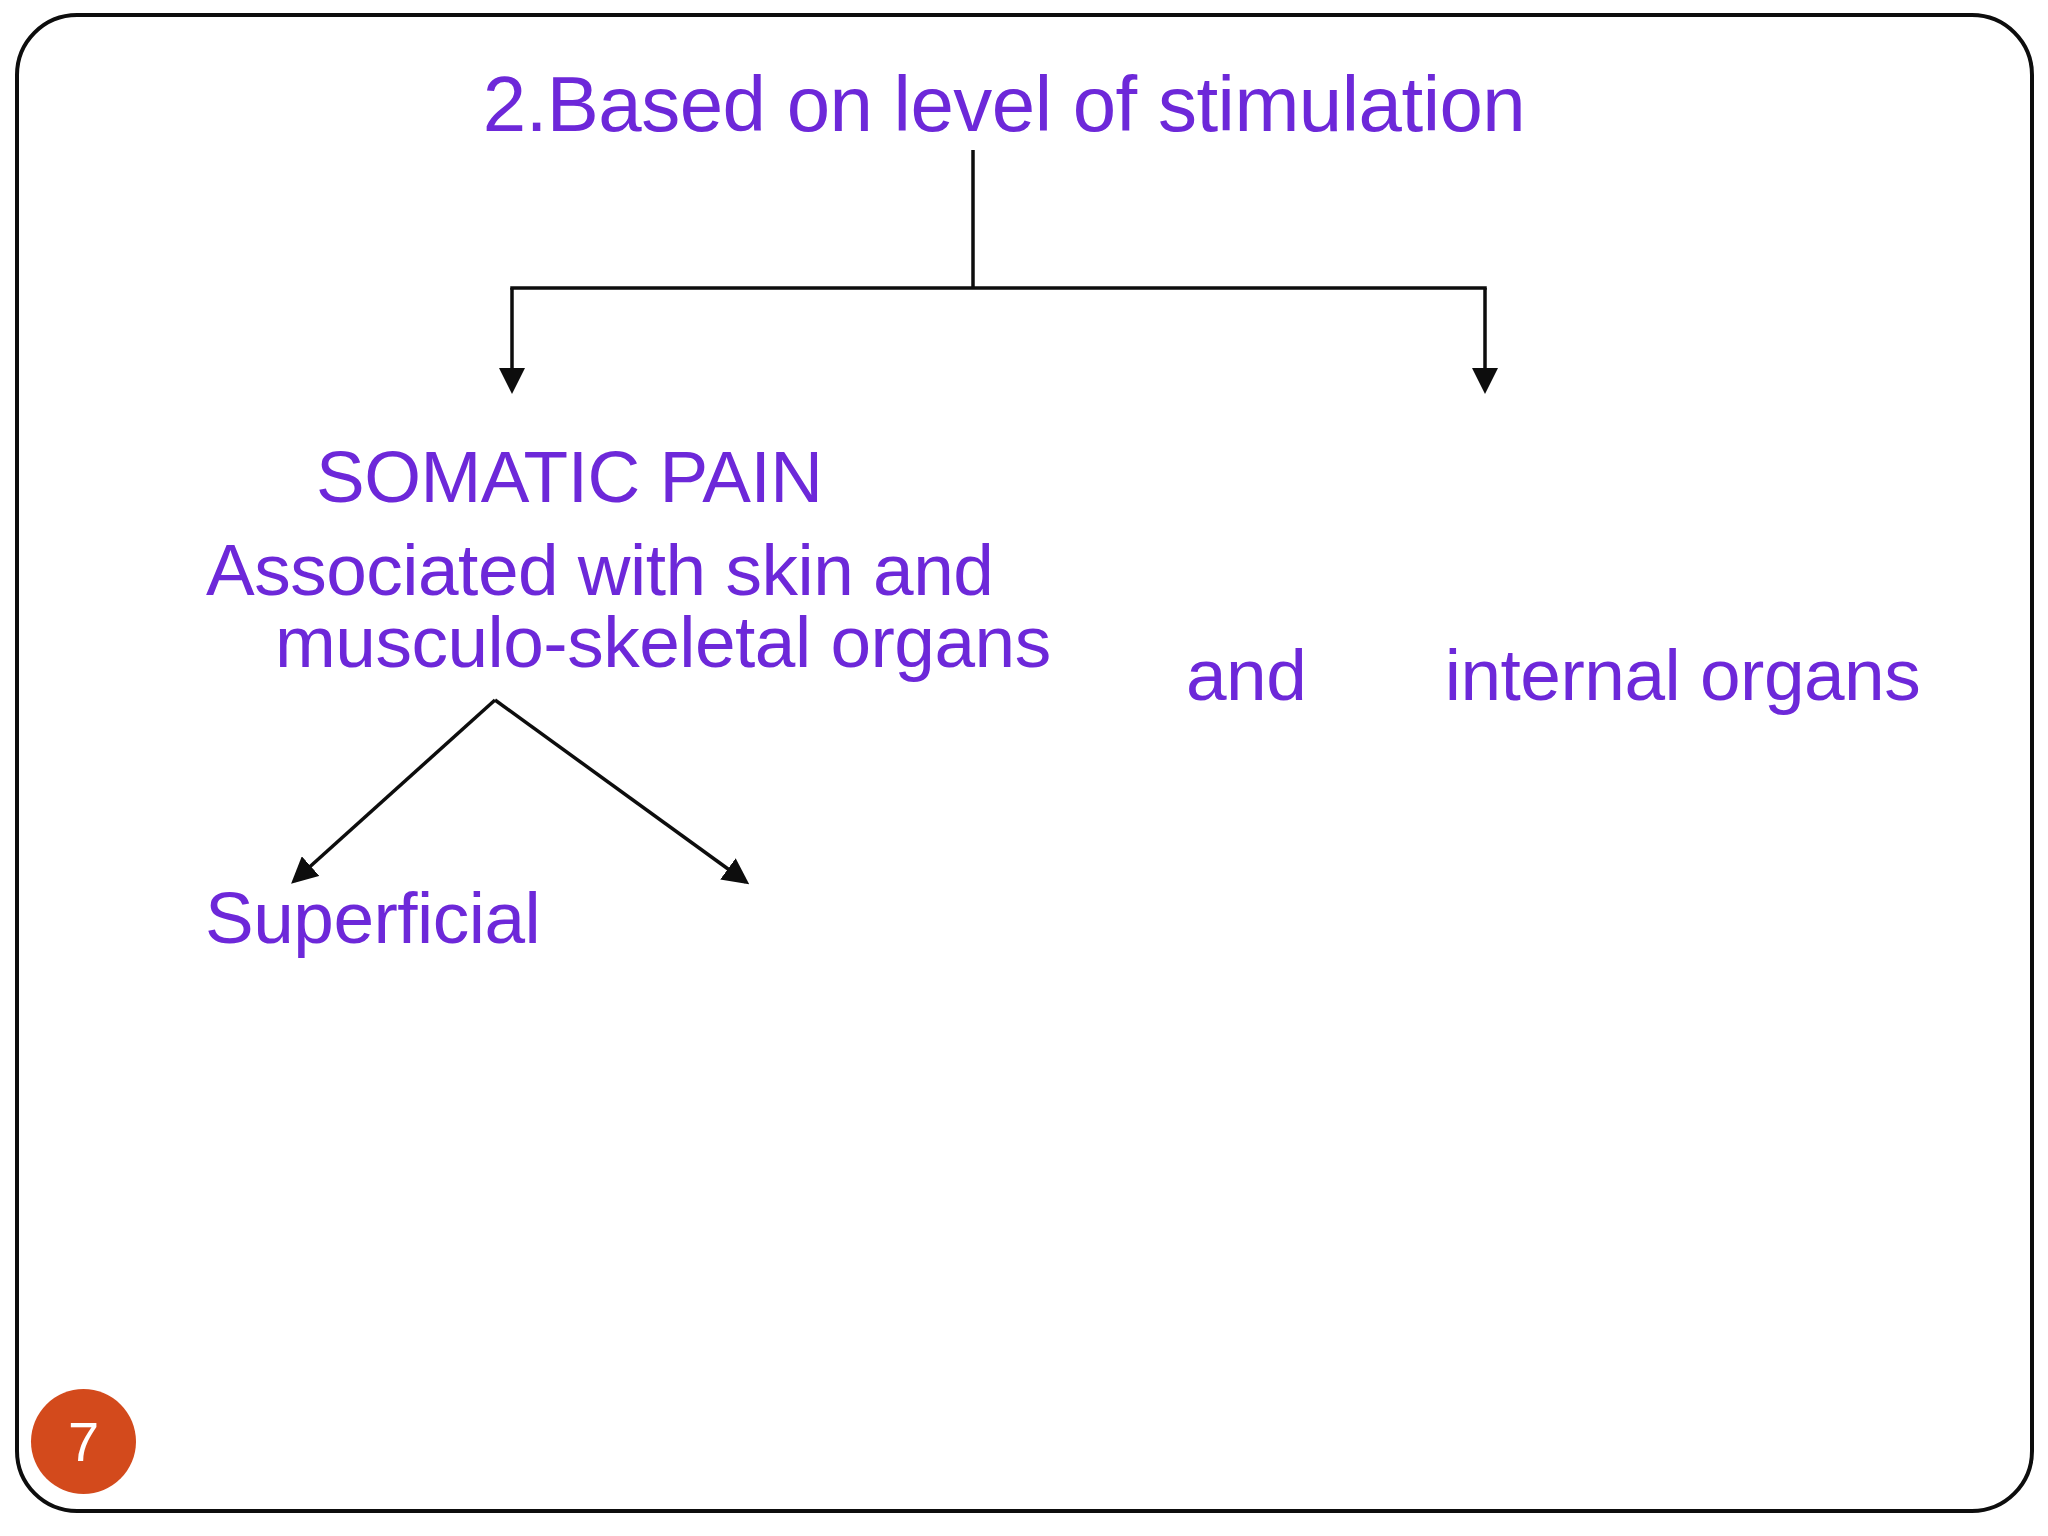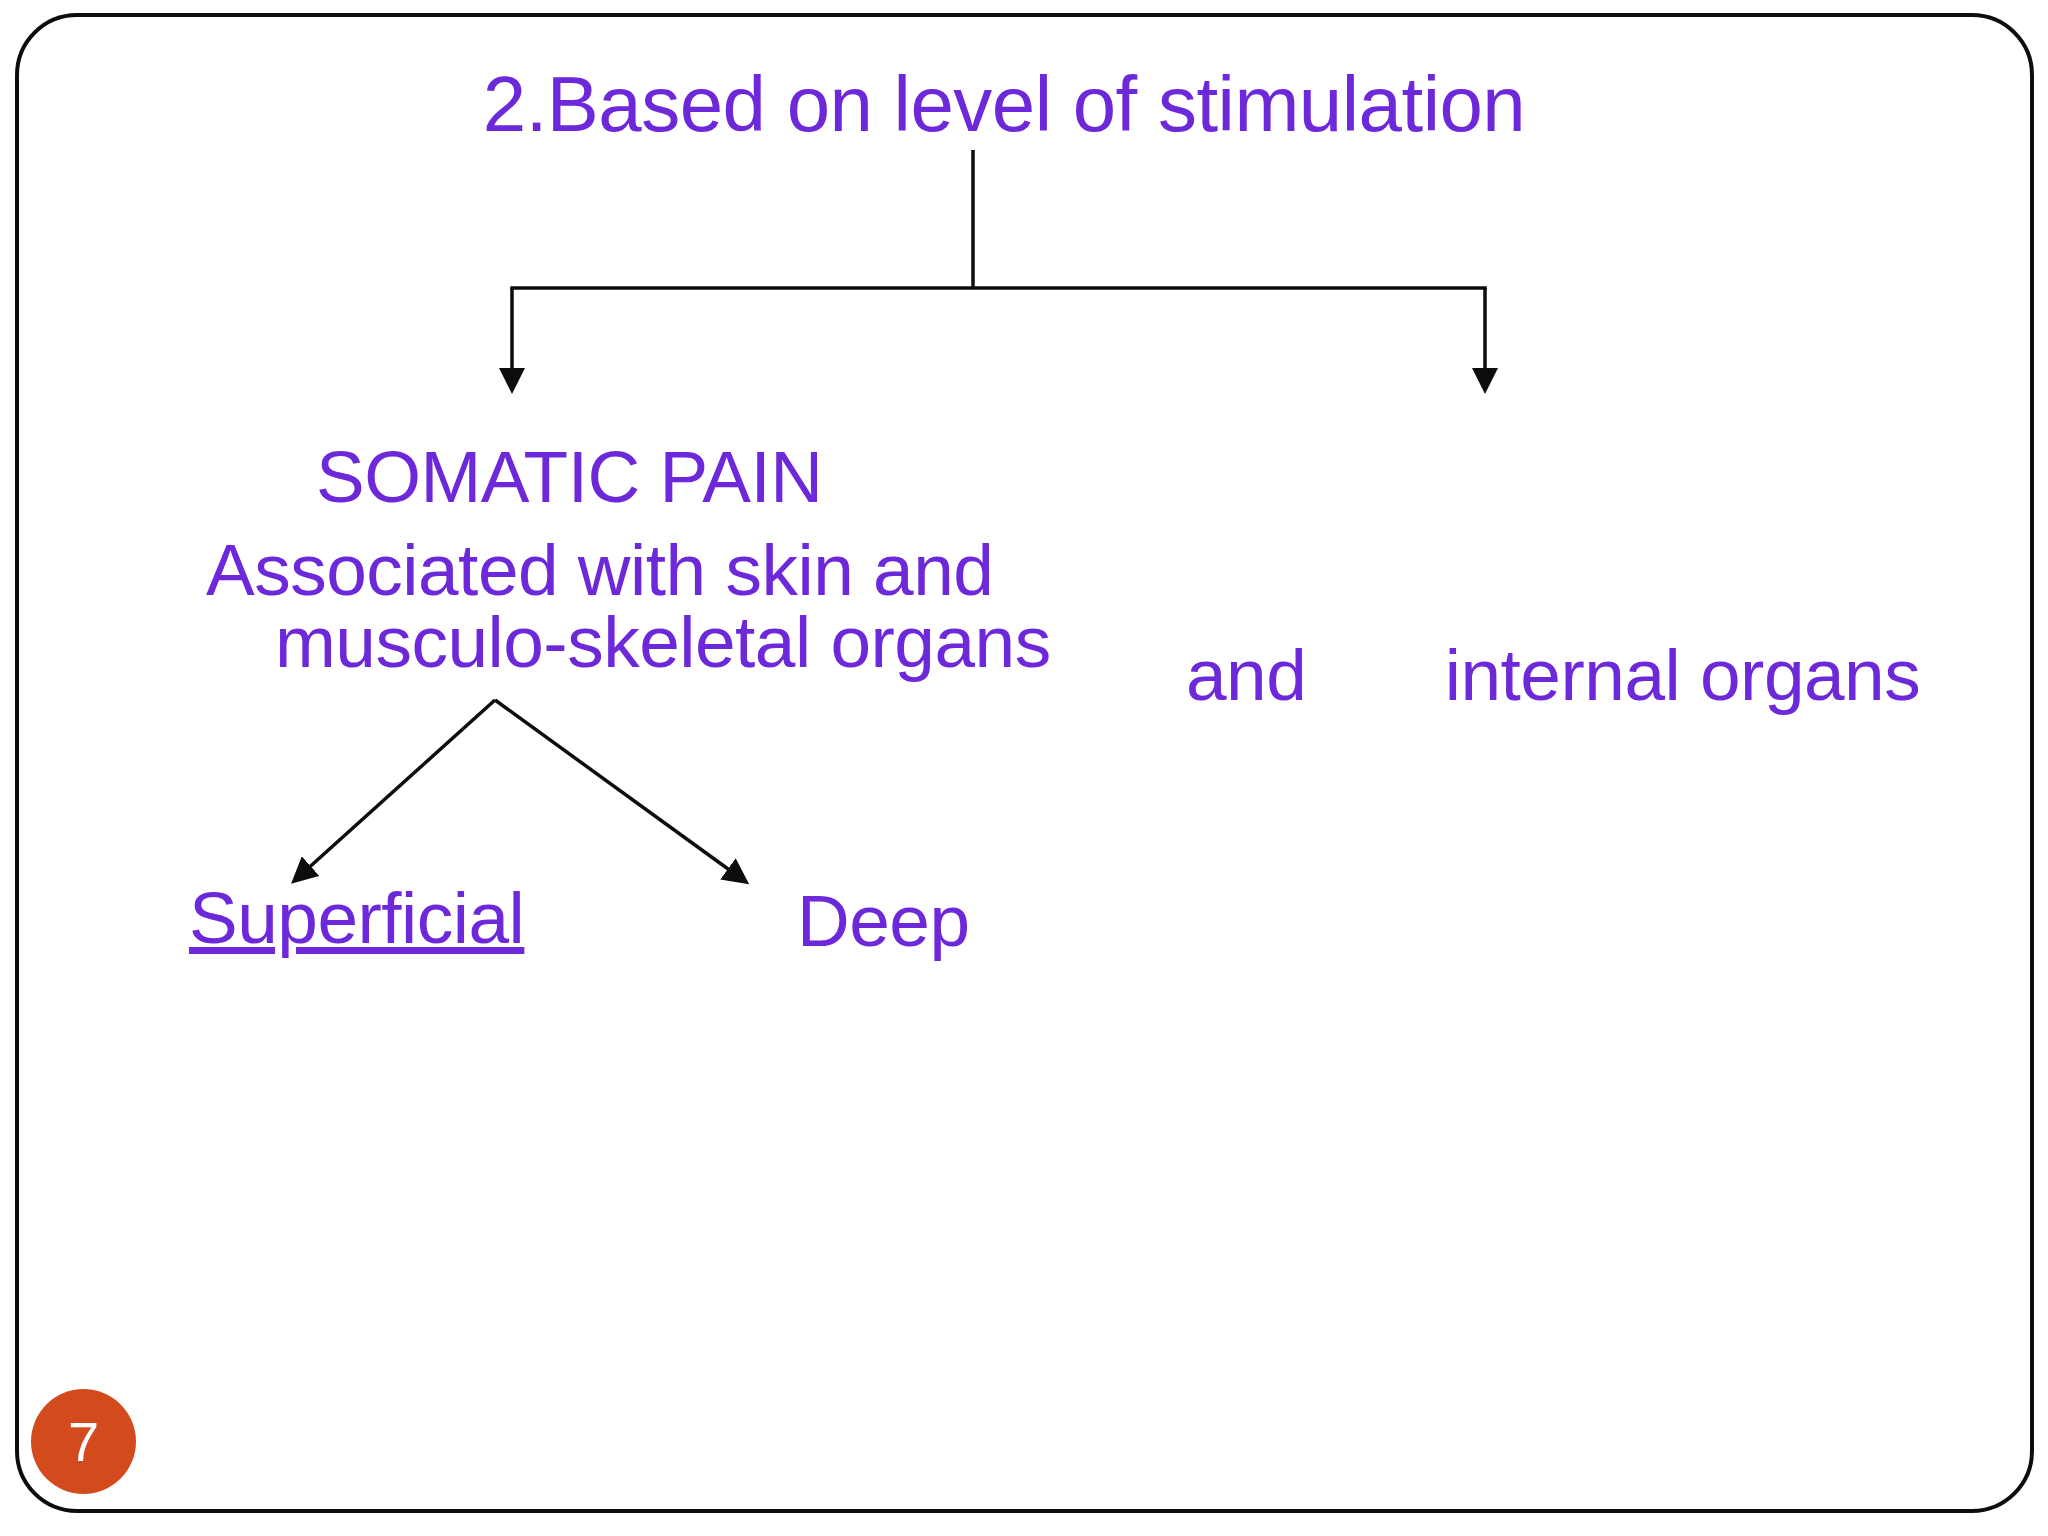--- a/index.html
+++ b/index.html
@@ -51,21 +51,21 @@
     text-align: center;
     font-size: 78px;
   }
   .body-text { font-size: 73px; text-align: right; }
   .somatic-heading   { left: 316px;  top: 440px; }
   .somatic-desc-1    { left: 206px;  top: 533px; }
   .somatic-desc-2    { left: 275px;  top: 605px; }
   .visceral-heading  { left: 1267px; top: 450px; }
   .visceral-desc-1   { left: 1166px; top: 550px; }
   .visceral-desc-2   { left: 1166px; top: 638px; margin-left: 20px; }
-  .leaf-superficial  { left: 189px;  top: 881px; text-decoration: underline; }
+  .leaf-superficial  { left: 205px;  top: 881px; }
   .leaf-deep         { left: 797px;  top: 884px; }
   .page-badge {
     position: absolute;
     left: 31px;
     top: 1389px;
     width: 105px;
     height: 105px;
     border-radius: 50%;
     background: #d34a1c;
     display: flex;
@@ -104,19 +104,18 @@
 
   <div class="txt title">2.Based on level of stimulation</div>
 
   <div class="txt body-text somatic-heading">SOMATIC PAIN</div>
   <div class="txt body-text somatic-desc-1">Associated with skin and</div>
   <div class="txt body-text somatic-desc-2">musculo-skeletal organs</div>
 
   <div class="txt body-text visceral-desc-2">and       internal organs</div>
 
   <div class="txt body-text leaf-superficial">Superficial</div>
-  <div class="txt body-text leaf-deep">Deep</div>
 
   <div class="page-badge">
     <span>7</span>
   </div>
 
 </div>
 
 </body></html>

